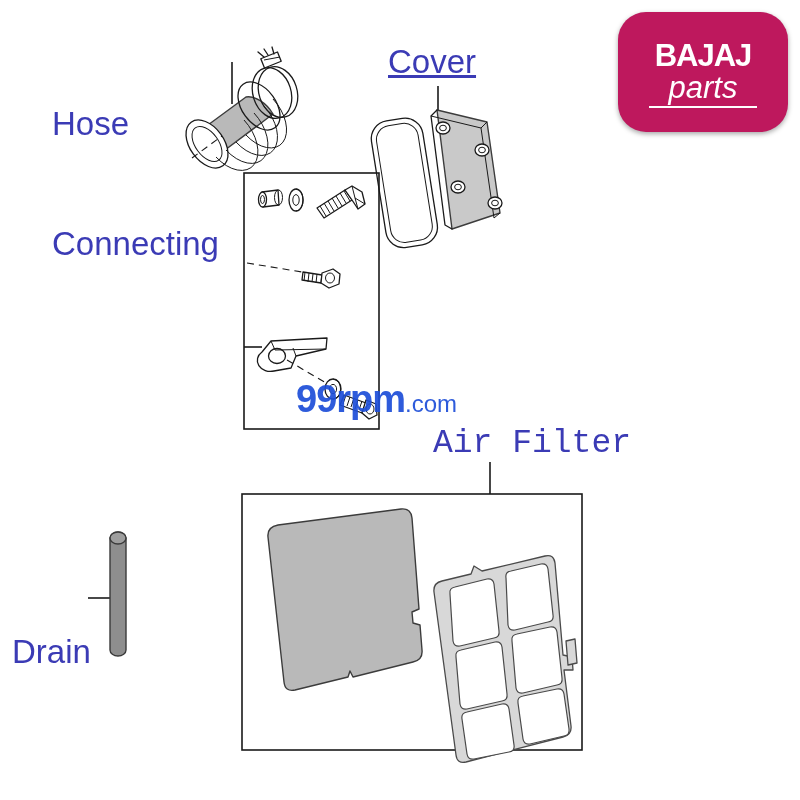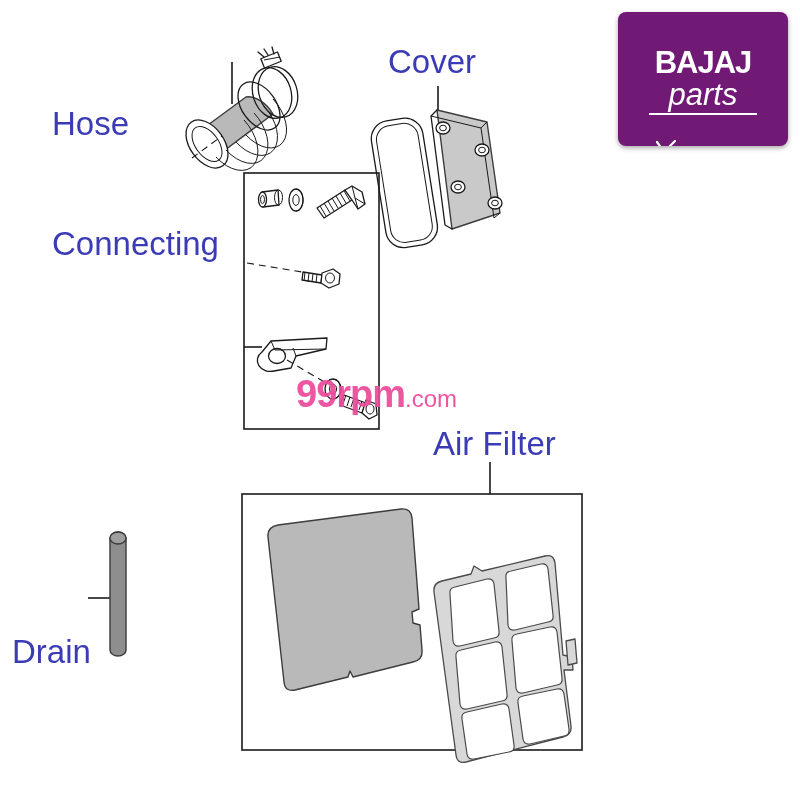--- a/index.html
+++ b/index.html
@@ -29,33 +29,33 @@
     position: absolute;
     color: #3b3bb5;
     font-family: "Liberation Sans", sans-serif;
     font-size: 33px;
     line-height: 40px;
     letter-spacing: 0px;
     white-space: pre;
     user-select: none;
   }
   #label-connecting-hose { left: 52px;  top: 24px; }
-  #label-cover           { left: 388px; top: 42px; }
-  #label-air-filter      { left: 433px; top: 424px; }
+  #label-cover           { left: 388px; top: 42px; text-decoration: underline; }
+  #label-air-filter      { left: 433px; top: 424px; font-family: Liberation Mono, monospace; }
   #label-drain-tube      { left: 12px;  top: 552px; }
 
   
   #brand-logo {
     position: absolute;
     left: 618px;
     top: 12px;
     width: 170px;
-    height: 134px;
-    border-radius: 8px;
-    background: #701a75;
+    height: 120px;
+    border-radius: 28px;
+    background: #be185d;
     box-shadow: 0 2px 5px rgba(0,0,0,0.35);
     overflow: hidden;
   }
   #brand-logo .logo-inner {
     position: absolute;
     left: 0; right: 0; top: 0; bottom: 0;
     display: flex;
     flex-direction: column;
     align-items: center;
     justify-content: center;
@@ -96,25 +96,25 @@
     top: 128px;
     width: 20px;
     height: 14px;
   }
 
   
   #watermark {
     position: absolute;
     left: 296px;
     top: 374px;
-    color: #ec4899;
+    color: #1d4ed8;
     font-family: "Liberation Sans", sans-serif;
     font-weight: bold;
     font-size: 38px;
-    line-height: 40px;
+    line-height: 50px;
     letter-spacing: -1px;
     opacity: 0.92;
     user-select: none;
     white-space: pre;
   }
   #watermark .wm-dom {
     font-size: 24px;
     font-weight: normal;
     letter-spacing: 0px;
   }

